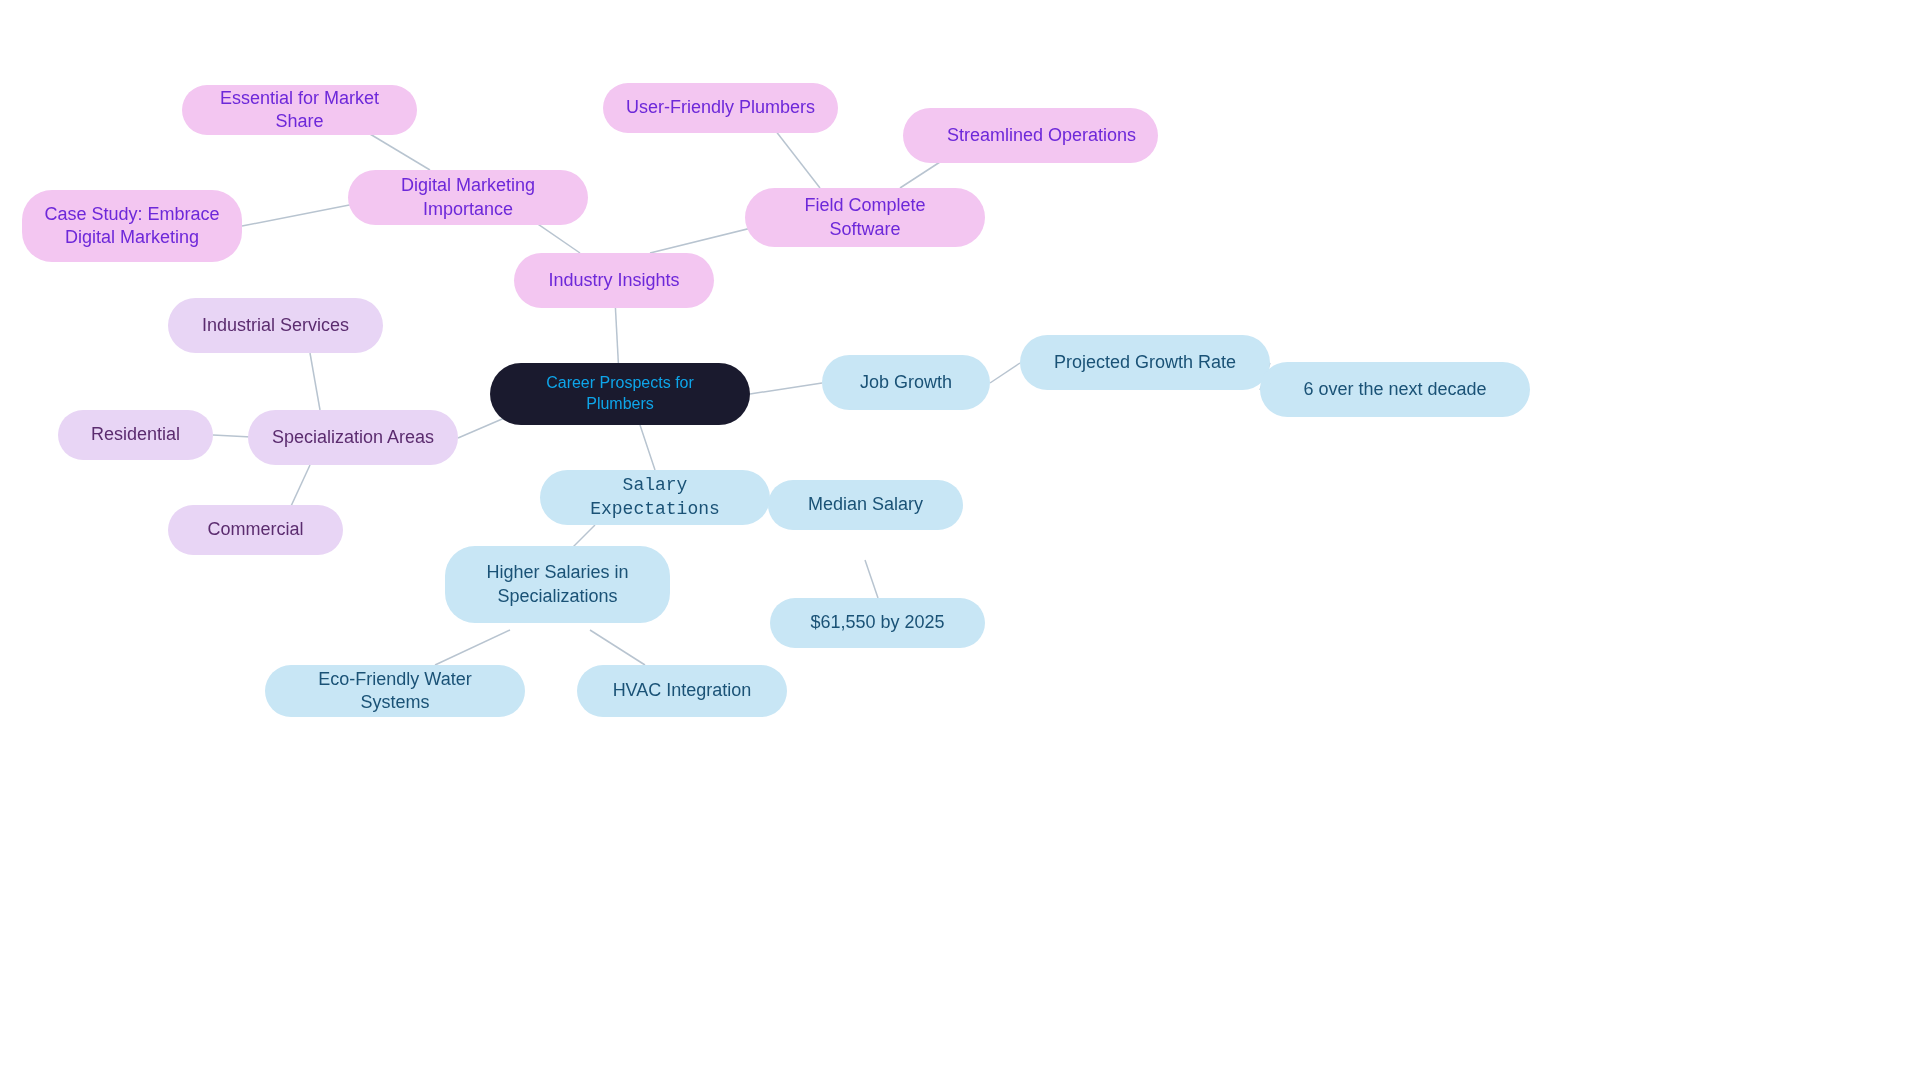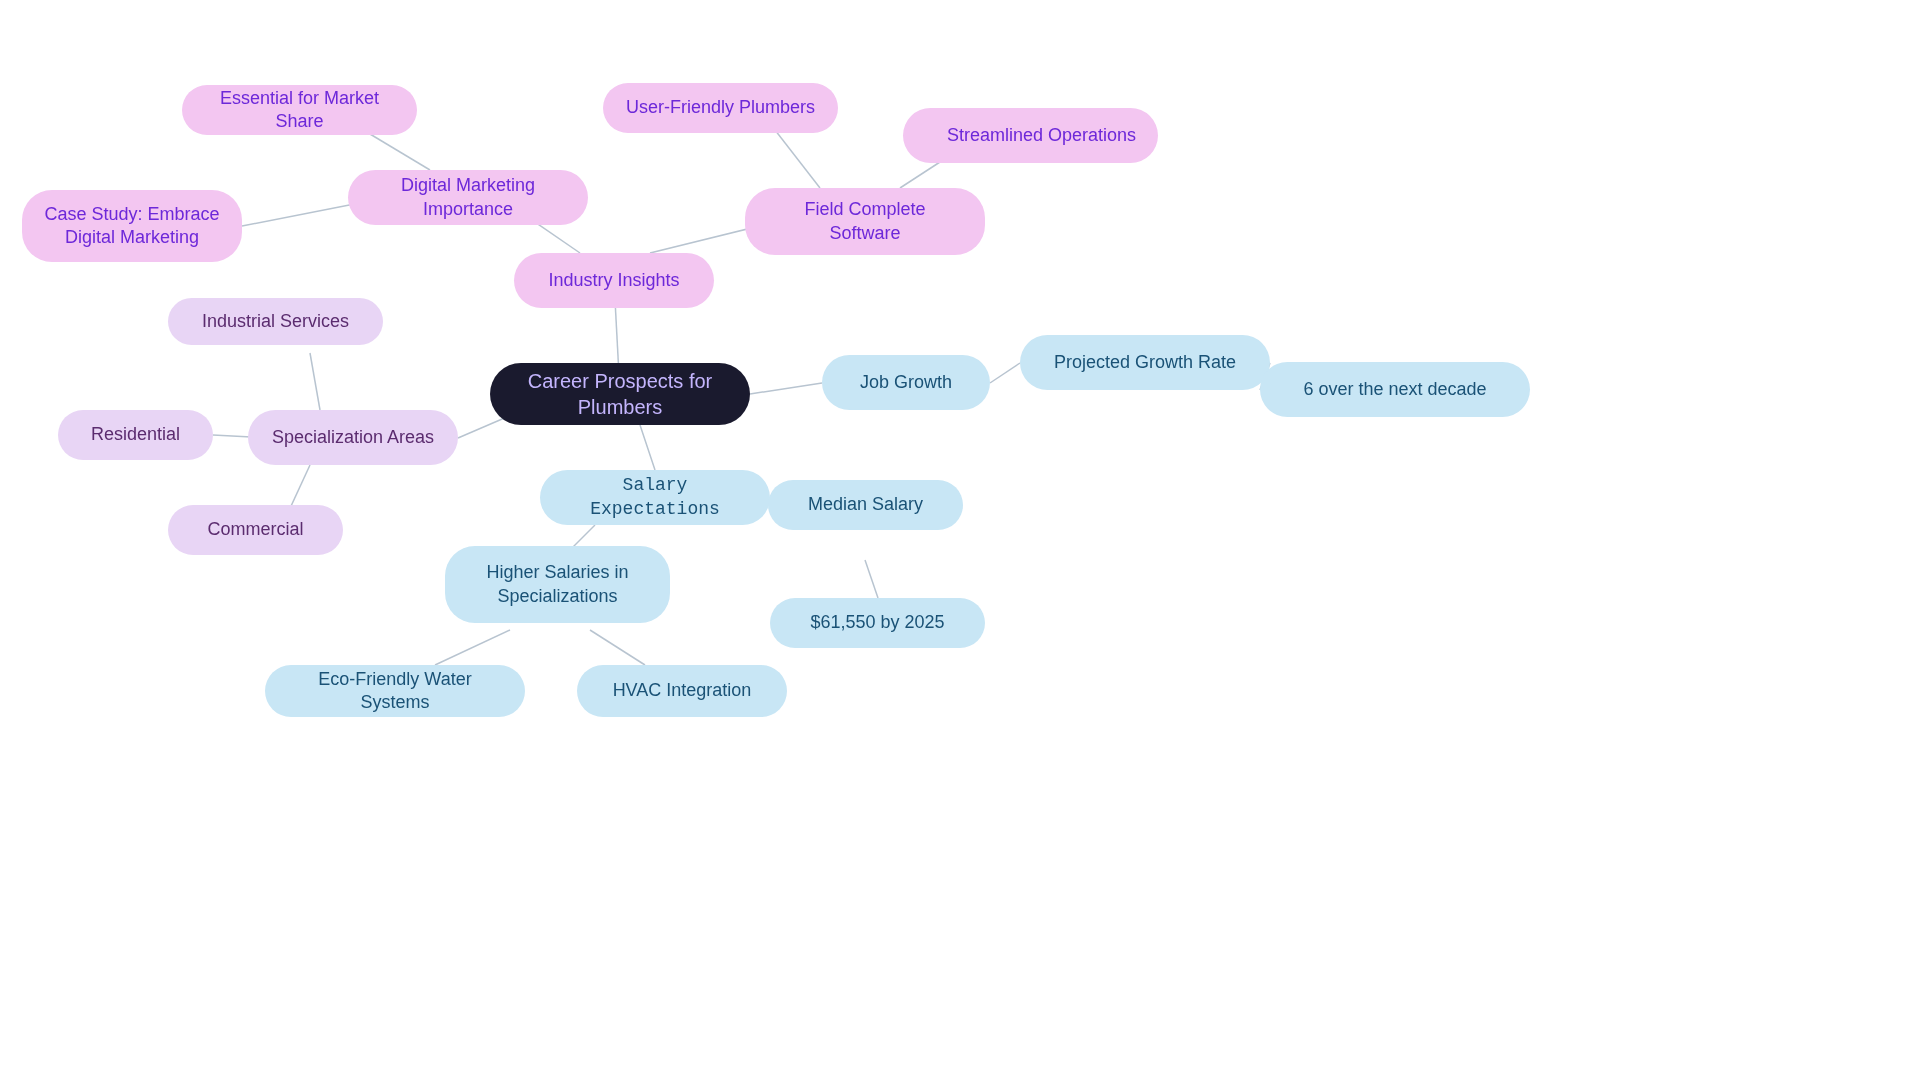--- a/index.html
+++ b/index.html
@@ -26,22 +26,22 @@
       justify-content: center;
       text-align: center;
       font-size: 18px;
       padding: 12px 22px;
       line-height: 1.3;
       cursor: pointer;
       user-select: none;
     }
     .node-center {
       background: #1a1a2e;
-      color: #c4b5fd;
-      font-size: 20px;
+      color: #0ea5e9;
+      font-size: 16px;
       font-weight: 500;
       border-radius: 35px;
     }
     .node-pink {
       background: #f3c6f1;
       color: #6d28d9;
       border: none;
     }
     .node-blue {
       background: #c8e6f5;
@@ -93,21 +93,21 @@
 </div>
 
 <div class="node node-pink" style="left:182px; top:85px; width:235px; height:50px;">
   <span>Essential for Market Share</span>
 </div>
 
 <div class="node node-pink" style="left:22px; top:190px; width:220px; height:72px;">
   <span>Case Study: Embrace Digital Marketing</span>
 </div>
 
-<div class="node node-pink" style="left:745px; top:188px; width:240px; height:67px;">
+<div class="node node-pink" style="left:745px; top:188px; width:240px; height:59px;">
   <span>Field Complete Software</span>
 </div>
 
 <div class="node node-pink" style="left:603px; top:83px; width:235px; height:50px;">
   <span>User-Friendly Plumbers</span>
 </div>
 
 <div class="node node-pink" style="left:903px; top:108px; width:255px; height:55px;justify-content:flex-end;">
   <span>Streamlined Operations</span>
 </div>
@@ -121,21 +121,21 @@
 </div>
 
 <div class="node node-blue" style="left:1260px; top:362px; width:270px; height:55px;">
   <span>6 over the next decade</span>
 </div>
 
 <div class="node node-purple" style="left:248px; top:410px; width:210px; height:55px;">
   <span>Specialization Areas</span>
 </div>
 
-<div class="node node-purple" style="left:168px; top:298px; width:215px; height:47px;">
+<div class="node node-purple" style="left:168px; top:298px; width:215px; height:55px;">
   <span>Industrial Services</span>
 </div>
 
 <div class="node node-purple" style="left:58px; top:410px; width:155px; height:50px;">
   <span>Residential</span>
 </div>
 
 <div class="node node-purple" style="left:168px; top:505px; width:175px; height:50px;">
   <span>Commercial</span>
 </div>

